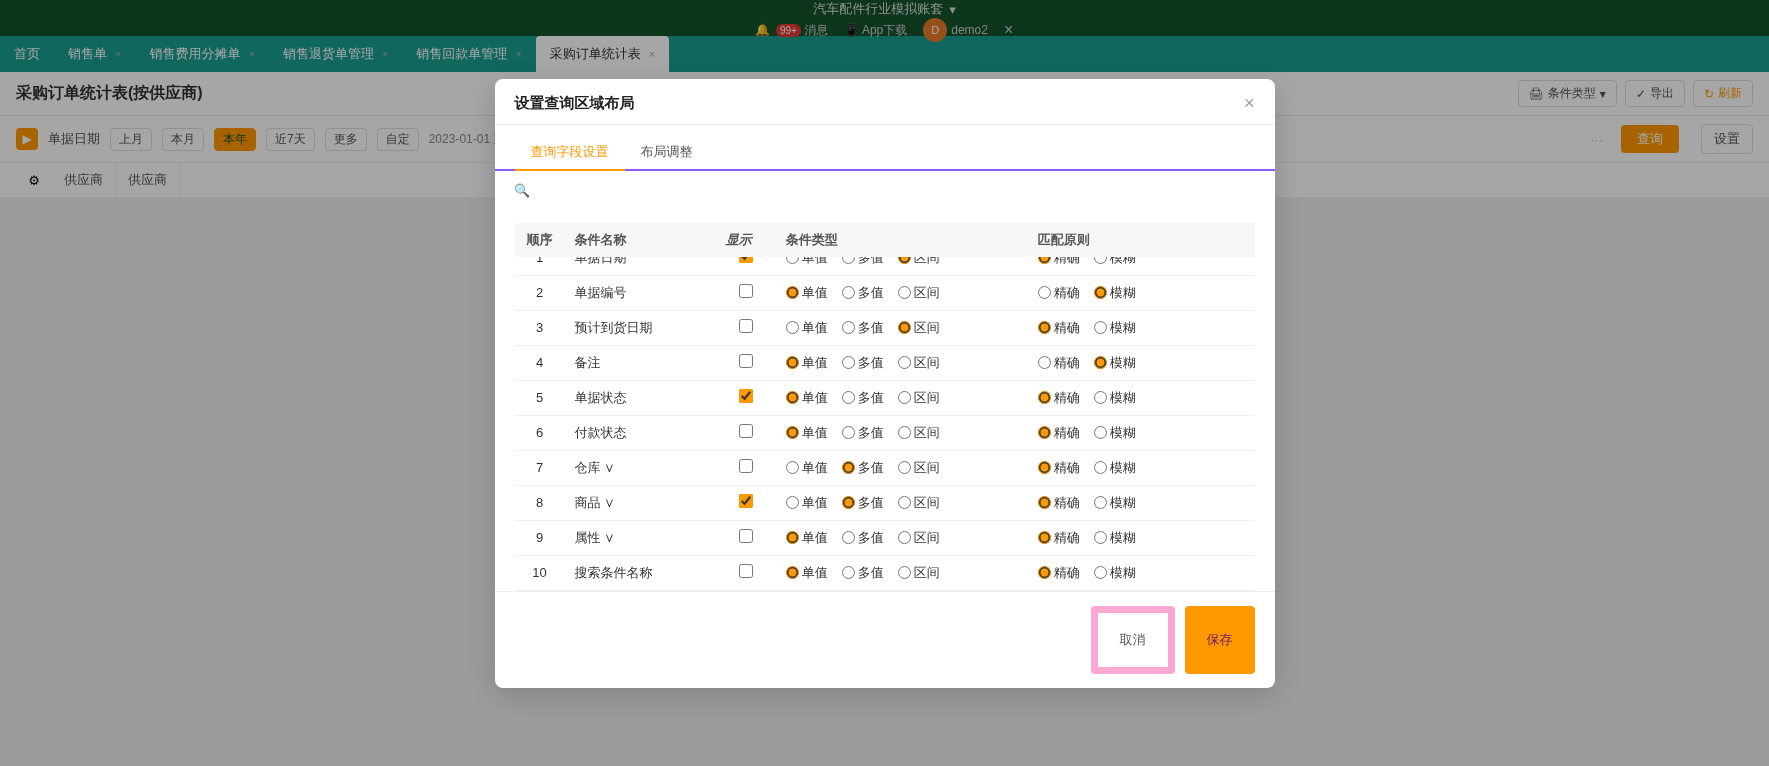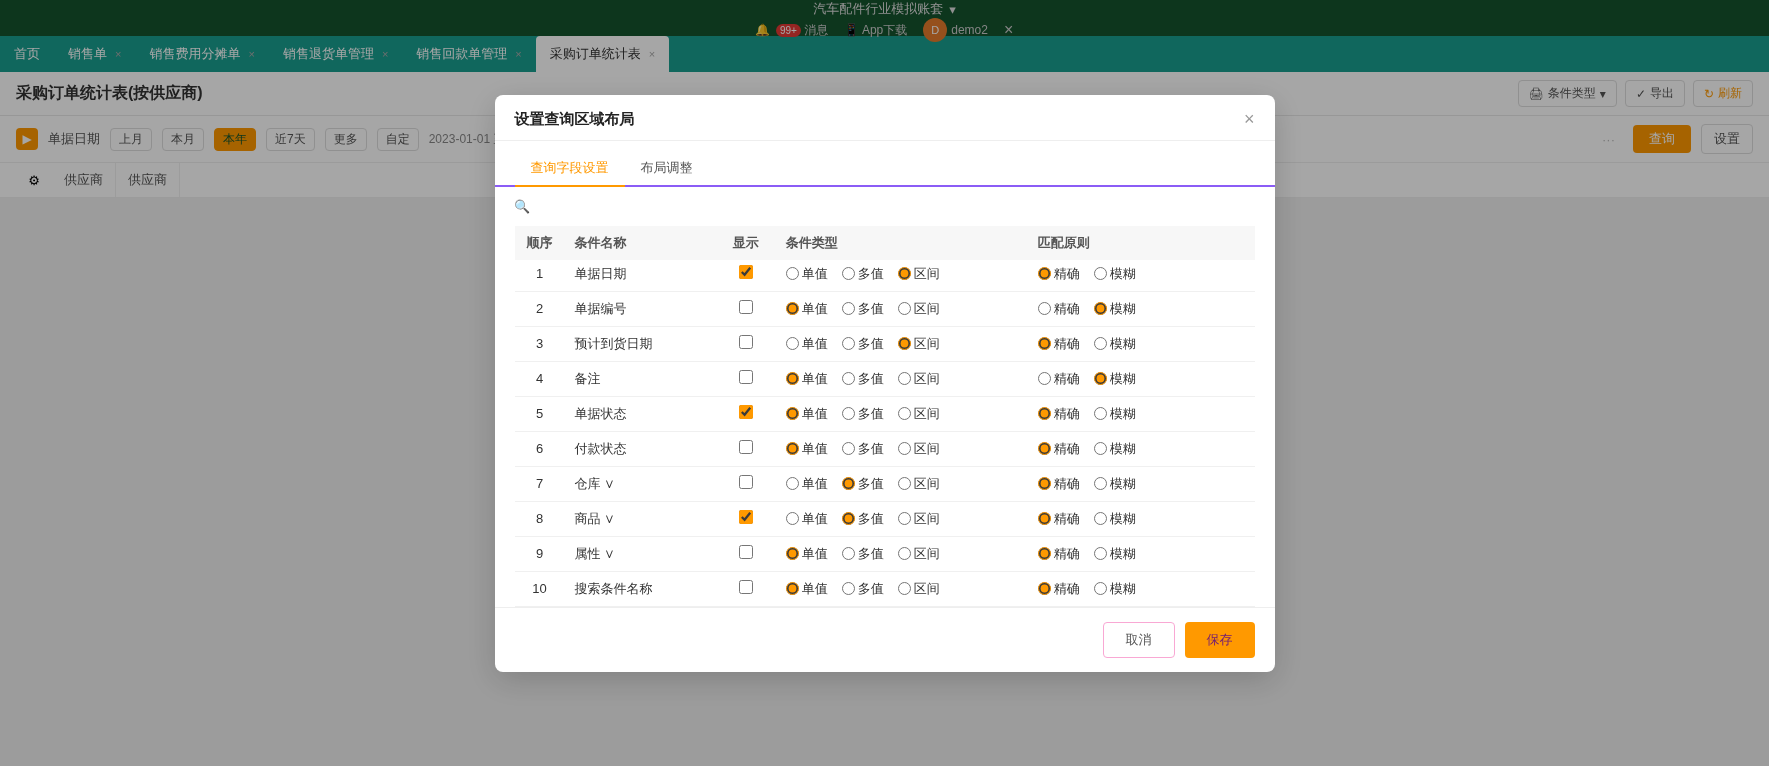--- a/index.html
+++ b/index.html
@@ -80,21 +80,21 @@
       display: flex;
       align-items: center;
       gap: 10px;
     }
     .filter-toggle { width: 22px; height: 22px; background: #f90; color: #fff; border-radius: 4px; display: flex; align-items: center; justify-content: center; cursor: pointer; font-size: 12px; }
     .date-label { font-size: 13px; color: #555; }
     .date-btn { padding: 2px 8px; border-radius: 4px; border: 1px solid #ddd; background: #fff; font-size: 12px; cursor: pointer; color: #555; }
     .date-btn.active { background: #f90; color: #14532d; border-color: #f90; }
     .date-range { font-size: 12px; color: #888; }
     .btn-query { background: #f90; color: #fff; border: none; padding: 5px 16px; border-radius: 4px; cursor: pointer; font-size: 13px; }
-    .btn-settings { background: #fff; color: #555; border: 1px solid #ddd; padding: 5px 12px; border-radius: 4px; cursor: pointer; font-size: 13px; }
+    .btn-settings { background: #fff; color: #555; border: 1px solid #ddd; padding: 5px 12px; border-radius: 4px; cursor: pointer; font-size: 13px; margin-left: 12px; }
 
     
     .table-header {
       background: #fff;
       padding: 0 16px;
       display: flex;
       align-items: center;
       border-bottom: 1px solid #eee;
     }
     .th-gear { width: 36px; display: flex; align-items: center; justify-content: center; padding: 8px 0; }
@@ -182,21 +182,21 @@
       border-collapse: collapse;
     }
     .dialog-table thead th {
       background: #f7f7f7;
       padding: 8px 10px;
       font-size: 13px;
       color: #555;
       text-align: left;
       border-bottom: 1px solid #eee;
       position: sticky;
-      top: 4px;
+      top: 17px;
       z-index: 1;
     }
     .dialog-table tbody tr {
       border-bottom: 1px solid #f0f0f0;
     }
     .dialog-table tbody td {
       padding: 8px 10px;
       font-size: 13px;
       color: #333;
       vertical-align: middle;
@@ -214,21 +214,21 @@
     input[type=checkbox] { accent-color: #f90; cursor: pointer; width: 14px; height: 14px; }
 
     
     .dialog-footer {
       padding: 14px 20px;
       border-top: 1px solid #eee;
       display: flex;
       justify-content: flex-end;
       gap: 10px;
     }
-    .btn-cancel { padding: 8px 22px; border: 1px solid #f9a8d4; background: #fff; color: #555; border-radius: 4px; cursor: pointer; font-size: 13px; }
+    .btn-cancel { padding: 18px 22px; border: 7px solid #f9a8d4; background: #fff; color: #555; border-radius: 4px; cursor: pointer; font-size: 13px; }
     .btn-save { padding: 7px 22px; background: #f90; color: #701a75; border: none; border-radius: 4px; cursor: pointer; font-size: 13px; }
 
     .scrollbar-fade::-webkit-scrollbar { width: 6px; }
     .scrollbar-fade::-webkit-scrollbar-thumb { background: #ccc; border-radius: 3px; }
   </style>
 </head>
 <body>
 
 <div class="top-bar">
   <div class="top-bar-left">
@@ -339,21 +339,21 @@
     <div class="dialog-search">
       <span style="color:#999;">🔍</span>
     </div>
 
     <div class="dialog-table scrollbar-fade">
       <table>
         <thead>
           <tr>
             <th style="width:50px;text-align:center;">顺序</th>
             <th>条件名称</th>
-            <th style="width:60px;text-align:center;">显示</th>
+            <th style="width:60px;text-align:left;font-style:italic;">显示</th>
             <th>条件类型</th>
             <th>匹配原则</th>
           </tr>
         </thead>
         <tbody id="dialog-tbody">
         <tr>
               <td class="td-order">1</td>
               <td class="td-name">单据日期</td>
               <td class="td-show"><input type="checkbox" checked="" style=""></td>
               <td class="td-type">

